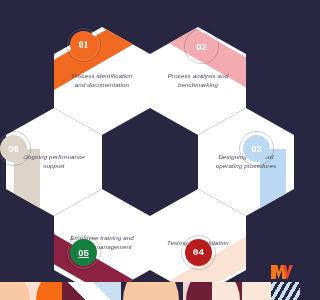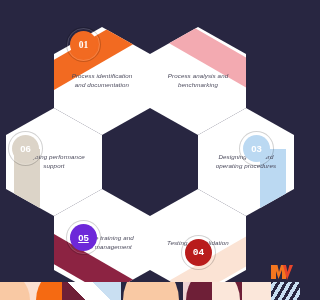--- a/index.html
+++ b/index.html
@@ -118,20 +118,21 @@
     <div class="hex-text">Process identification and documentation</div>
   </div>
   <div class="badge" id="badge-01" style="left: 70px; top: 31px; background: rgb(242, 106, 33); color: rgb(255, 255, 255); font-family: Liberation Serif, serif;">01</div>
 
   <div class="hex-wrap" style="left:150px; top:27px;">
     <div class="hex">
       <div class="wedge" id="wedge-02" style="top: 6px; transform: rotate(30deg); background: rgb(243, 170, 177);"></div>
     </div>
     <div class="hex-text">Process analysis and benchmarking</div>
   </div>
+  <div class="badge" id="badge-02" style="left: 188px; top: 33px; background: rgb(243, 170, 177); color: rgb(255, 255, 255);">02</div>
 
   <div class="hex-wrap" style="left:198px; top:108px;">
     <div class="hex">
       <div class="wedge" id="wedge-03" style="top: 41px; left: 62px; width: 26px; height: 180px; transform: none; background: rgb(187, 217, 242);"></div>
     </div>
     <div class="hex-text">Designing standard operating procedures</div>
   </div>
   <div class="badge" id="badge-03" style="left: 243px; top: 135px; background: rgb(187, 217, 242); color: rgb(255, 255, 255); text-align: right;">03</div>
 
   <div class="hex-wrap" style="left:150px; top:189px;">
@@ -141,29 +142,29 @@
     <div class="hex-text">Testing and validation</div>
   </div>
   <div class="badge" id="badge-04" style="left: 185px; top: 239px; background: #b91c1c; color: rgb(255, 255, 255); font-family: Liberation Mono, monospace;">04</div>
 
   <div class="hex-wrap" style="left:54px; top:189px;">
     <div class="hex">
       <div class="wedge" id="wedge-05" style="top: 76px; transform: rotate(30deg); background: rgb(140, 35, 66);"></div>
     </div>
     <div class="hex-text">Employee training and change management</div>
   </div>
-  <div class="badge" id="badge-05" style="left: 70px; top: 224px; background: #6d28d9; color: rgb(255, 255, 255); text-decoration: underline;">05</div>
+  <div class="badge" id="badge-05" style="left: 70px; top: 239px; background: #15803d; color: rgb(255, 255, 255); text-decoration: underline;">05</div>
 
   <div class="hex-wrap" style="left:6px; top:108px;">
     <div class="hex">
       <div class="wedge" id="wedge-06" style="top: 41px; left: 8px; width: 26px; height: 180px; transform: none; background: rgb(220, 212, 200);"></div>
     </div>
     <div class="hex-text">Ongoing performance support</div>
   </div>
-  <div class="badge" id="badge-06" style="left: 12px; top: 135px; background: rgb(220, 212, 200); color: rgb(255, 255, 255);">06</div>
+  <div class="badge" id="badge-06" style="left: 0; top: 135px; background: rgb(220, 212, 200); color: rgb(255, 255, 255);">06</div>
 
 
   <div class="strip">
     <div class="cell" style="width:32px; background:#FBE0D1;">
       <div class="q-bl" style="left:0; bottom:0; width:30px; height:30px; background:#F9C9A4;"></div>
     </div>
     <div class="cell" style="width:30px; background:#FBE0D1;">
       <div class="q-br" style="right:-8px; bottom:0; width:34px; height:34px; background:#F56A12;"></div>
     </div>
     <div class="cell" style="width:30px; background:#6E1F37;">

